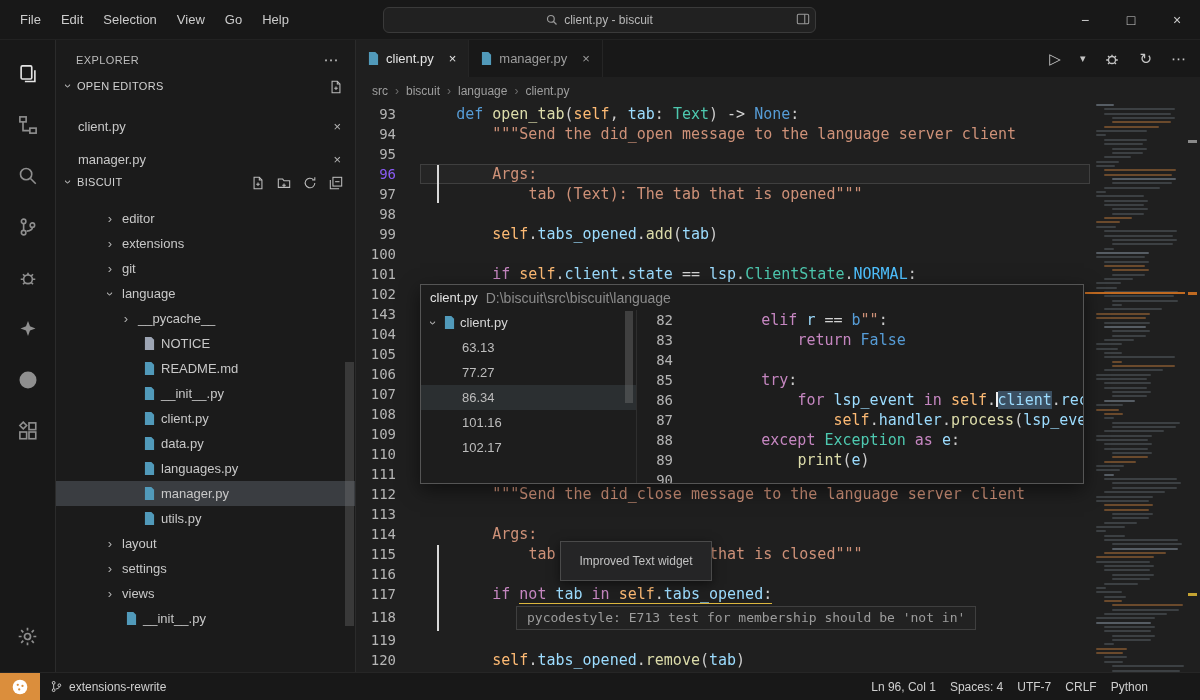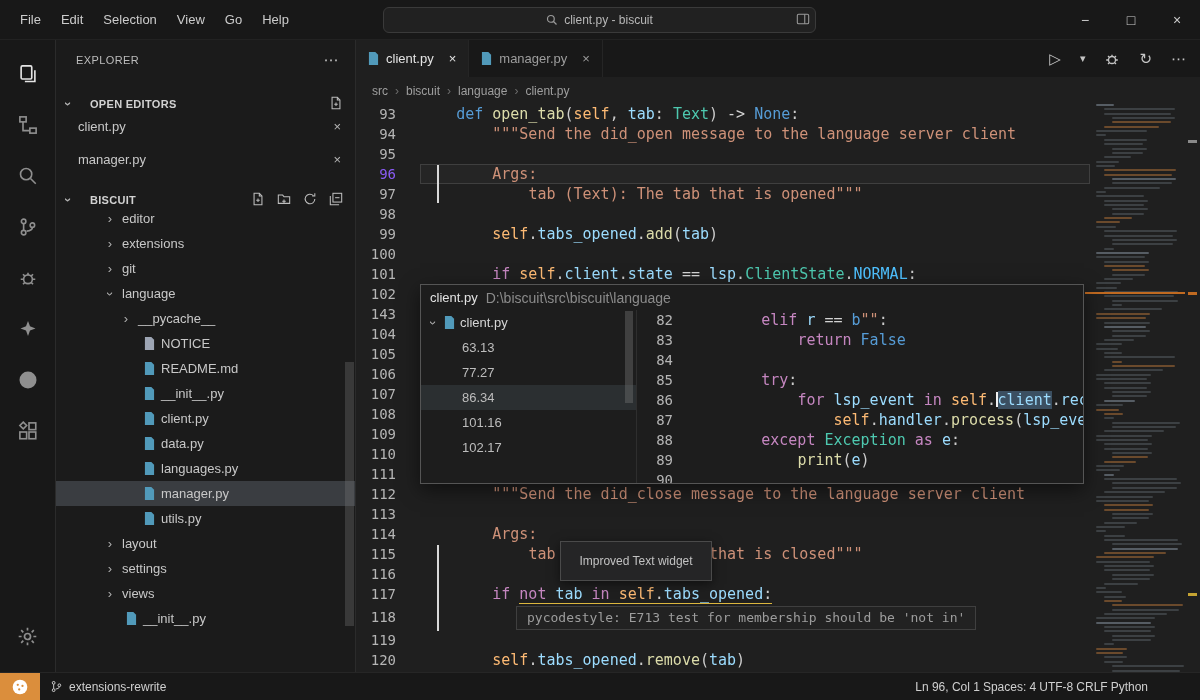--- a/index.html
+++ b/index.html
@@ -18,21 +18,21 @@
   
   .main{flex:1;display:flex;min-height:0}
   .activitybar{width:56px;flex:0 0 56px;background:#181818;border-right:1px solid #2b2b2b;display:flex;flex-direction:column;align-items:center;padding-top:8px}
   .ab-icon{width:44px;height:51px;display:flex;align-items:center;justify-content:center;color:#8f8f8f}
   .ab-icon.active{color:#e4e4e4}
   .ab-bottom{margin-top:auto;padding-bottom:10px}
 
   .sidebar{width:300px;flex:0 0 300px;background:#1b1b1b;border-right:1px solid #2b2b2b;position:relative;font-size:13px;overflow:hidden}
   .sb-title-row{height:40px;display:flex;align-items:center;padding:0 16px 0 20px;font-size:11px;color:#bcbcbc;letter-spacing:.4px}
   .sb-more{margin-left:auto;font-size:15px;color:#c5c5c5}
-  .sb-header{height:30px;display:flex;align-items:flex-end;padding:0 12px 0 6px;font-weight:bold;font-size:11px;color:#d2d2d2;letter-spacing:.3px;gap:16px}
+  .sb-header{height:30px;display:flex;align-items:flex-start;padding:0 12px 0 6px;font-weight:normal;font-size:11px;color:#d2d2d2;letter-spacing:.3px;gap:3px}
   .sb-hicons{margin-left:auto;display:flex;gap:12px;color:#bdbdbd;align-items:center}
   .chev{display:inline-block;font-size:13px;color:#b0b0b0;width:12px;text-align:center;line-height:12px}
   .chev.rot{transform:rotate(90deg)}
   .oe-row{height:33px;display:flex;align-items:center;padding:0 14px 0 22px;color:#c8c8c8}
   .oe-close{margin-left:auto;color:#b5b5b5;font-size:13px}
   .tree-row{height:25px;display:flex;align-items:center;color:#c8c8c8;gap:6px;white-space:nowrap}
   .tree-row.selected{background:#3a3d41}
   .ficon{display:flex;align-items:center}
   .sb-scrollbar{position:absolute;right:1px;top:322px;width:9px;height:264px;background:rgba(121,121,121,.32)}
 
@@ -86,21 +86,21 @@
   .mm-line.o{background:#6b4a2c}
   .mm-line.b{background:#565d64}
   .mm-peek{position:absolute;left:-5px;right:0;top:188px;height:2px;background:#c06a21}
   .overview-ruler{position:absolute;right:0;top:0;bottom:0;width:15px}
   .ruler-mark{position:absolute;left:3px;width:9px;height:3px}
 
   
   .statusbar{height:28px;flex:0 0 28px;background:#181818;border-top:1px solid #262626;display:flex;align-items:center;font-size:12px;color:#cfcfcf}
   .logo-tile{width:40px;height:28px;background:#db8e3c;display:flex;align-items:center;justify-content:center}
   .branch{display:flex;align-items:center;gap:6px;padding-left:10px}
-  .sb-right{margin-left:auto;display:flex;gap:3px;padding-right:52px}
+  .sb-right{margin-left:auto;display:flex;gap:14px;padding-right:52px}
 </style>
 </head>
 <body>
 
 <div class="window">
 
   <header class="titlebar">
     <nav class="menubar">
         <div class="menu-item">File</div>
         <div class="menu-item">Edit</div>
@@ -656,19 +656,19 @@
             <circle cx="4.5" cy="12.5" r="1.7"></circle>
             <circle cx="11.5" cy="6.5" r="1.7"></circle>
             <path d="M4.5 5.2v5.6M11.5 8.2c0 2-2.2 2.6-4.5 2.9"></path>
           </svg>
       </span>
       <span>extensions-rewrite</span>
     </div>
     <div class="sb-right">
         <div class="sb-item">Ln 96, Col 1</div>
         <div class="sb-item">Spaces: 4</div>
-        <div class="sb-item">UTF-8</div>
+        <div class="sb-item">UTF-7</div>
         <div class="sb-item">CRLF</div>
         <div class="sb-item">Python</div>
       </div>
   </footer>
 
 </div>
 
 </body></html>

